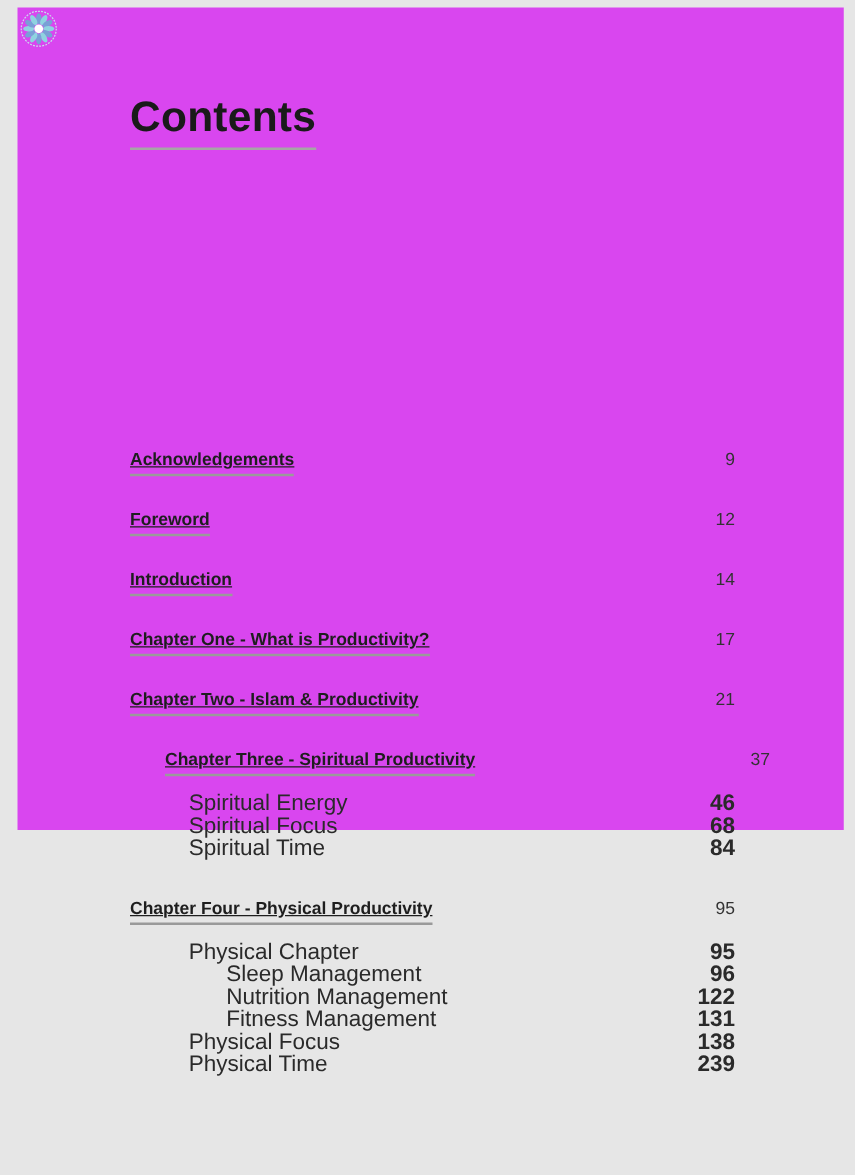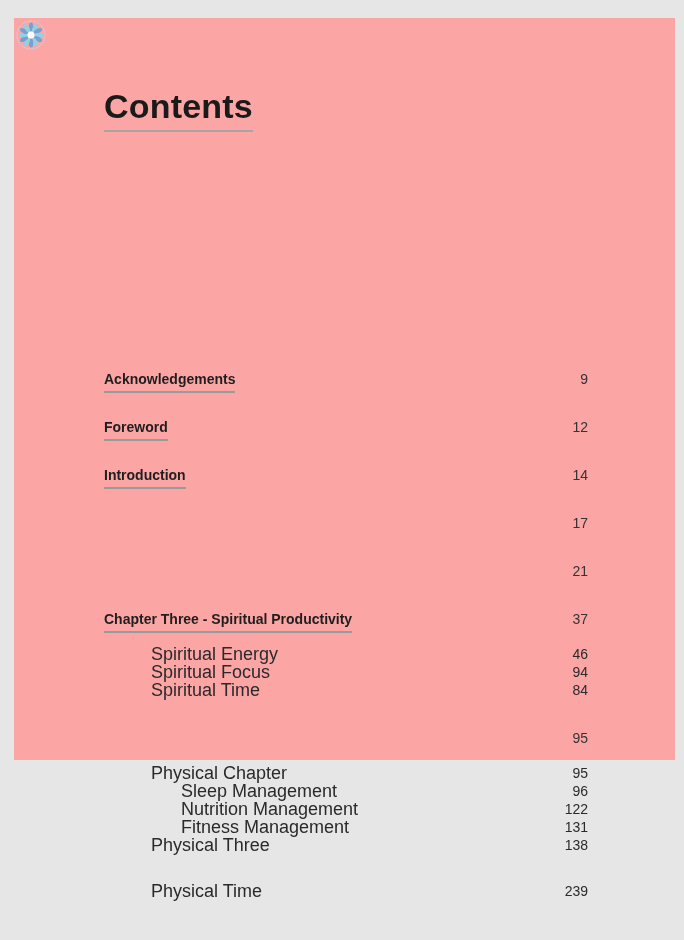--- a/index.html
+++ b/index.html
@@ -1,40 +1,40 @@
 <!DOCTYPE html>
 <html><head>
   <meta charset="utf-8">
   <style>
     html, body { margin:0; padding:0; }
     body {
       width:684px; height:940px; background:#e6e6e6; position:relative; overflow:hidden;
       font-family:"Liberation Sans", sans-serif; color:#1a1a1a;
     }
     .page {
-      position:absolute; left:14px; top:18px; width:661px; height:742px; background:#fca5a5;
+      position:absolute; left:14px; top:6px; width:661px; height:658px; background:#d946ef;
     }
     .logo { position:absolute; left:2px; top:2px; width:30px; height:30px; }
     .title {
       position:absolute; left:90px; top:70px; margin:0;
       font-size:34px; font-weight:bold; letter-spacing:0.2px; color:#1a1a1a;
       padding-bottom:6px; border-bottom:2px solid #a6a6a6; line-height:36px;
     }
     .toc { position:absolute; left:90px; top:0; width:484px; }
     .entry { position:absolute; left:0; width:484px; height:20px; }
     .entry .label {
       position:absolute; left:0; top:0; font-size:14px; font-weight:bold; color:#1e1e1e;
-      padding-bottom:3px; border-bottom:2px solid #9a9a9a; white-space:nowrap; line-height:17px;
+      padding-bottom:3px; border-bottom:2px solid #9a9a9a; white-space:nowrap; line-height:17px;text-decoration:underline;
     }
     .entry .pg {
       position:absolute; right:0; top:0; font-size:14px; color:#333; line-height:17px;
     }
     .sub { position:absolute; left:0; width:484px; height:18px; }
     .sub .label { position:absolute; top:0; font-size:18px; color:#2a2a2a; white-space:nowrap; line-height:17px; }
-    .sub .pg { position:absolute; right:0; top:0; font-size:14px; color:#2a2a2a; line-height:17px; }
+    .sub .pg { position:absolute; right:0; top:0; font-size:18px; color:#2a2a2a; line-height:17px;font-weight:bold; }
     .lvl1 .label { left:47px; }
     .lvl2 .label { left:77px; }
   </style>
 </head>
 <body>
 
 <div class="page">
 
   <svg class="logo" viewBox="0 0 30 30">
     <circle cx="15" cy="15" r="14" fill="none" stroke="#c9dcee" stroke-width="1" stroke-dasharray="1.5 1"></circle>
@@ -68,68 +68,71 @@
       <span class="label">Foreword</span>
       <span class="pg">12</span>
     </div>
 
     <div class="entry" style="top:449px;">
       <span class="label">Introduction</span>
       <span class="pg">14</span>
     </div>
 
     <div class="entry" style="top:497px;">
+      <span class="label">Chapter One - What is Productivity?</span>
       <span class="pg">17</span>
     </div>
 
     <div class="entry" style="top:545px;">
+      <span class="label">Chapter Two - Islam &amp; Productivity</span>
       <span class="pg">21</span>
     </div>
 
-    <div class="entry" style="top:593px;">
+    <div class="entry" style="top:593px;margin-left:28px;">
       <span class="label">Chapter Three - Spiritual Productivity</span>
       <span class="pg">37</span>
     </div>
 
     <div class="sub lvl1" style="top:628px;">
       <span class="label">Spiritual Energy</span>
       <span class="pg">46</span>
     </div>
     <div class="sub lvl1" style="top:646px;">
       <span class="label">Spiritual Focus</span>
-      <span class="pg">94</span>
+      <span class="pg">68</span>
     </div>
     <div class="sub lvl1" style="top:664px;">
       <span class="label">Spiritual Time</span>
       <span class="pg">84</span>
     </div>
 
     <div class="entry" style="top:712px;">
+      <span class="label">Chapter Four - Physical Productivity</span>
       <span class="pg">95</span>
     </div>
 
     <div class="sub lvl1" style="top:747px;">
       <span class="label">Physical Chapter</span>
       <span class="pg">95</span>
     </div>
     <div class="sub lvl2" style="top:765px;text-align:right;">
       <span class="label">Sleep Management</span>
       <span class="pg">96</span>
     </div>
     <div class="sub lvl2" style="top:783px;">
       <span class="label">Nutrition Management</span>
       <span class="pg">122</span>
     </div>
     <div class="sub lvl2" style="top:801px;">
       <span class="label">Fitness Management</span>
       <span class="pg">131</span>
     </div>
     <div class="sub lvl1" style="top:819px;">
-      <span class="label">Physical Three</span>
+      <span class="label">Physical Focus</span>
       <span class="pg">138</span>
     </div>
-    <div class="sub lvl1" style="top:837px;margin-top:28px;">
+    <div class="sub lvl1" style="top:837px;">
       <span class="label">Physical Time</span>
       <span class="pg">239</span>
     </div>
 
   </div>
 </div>
 
 </body></html>

